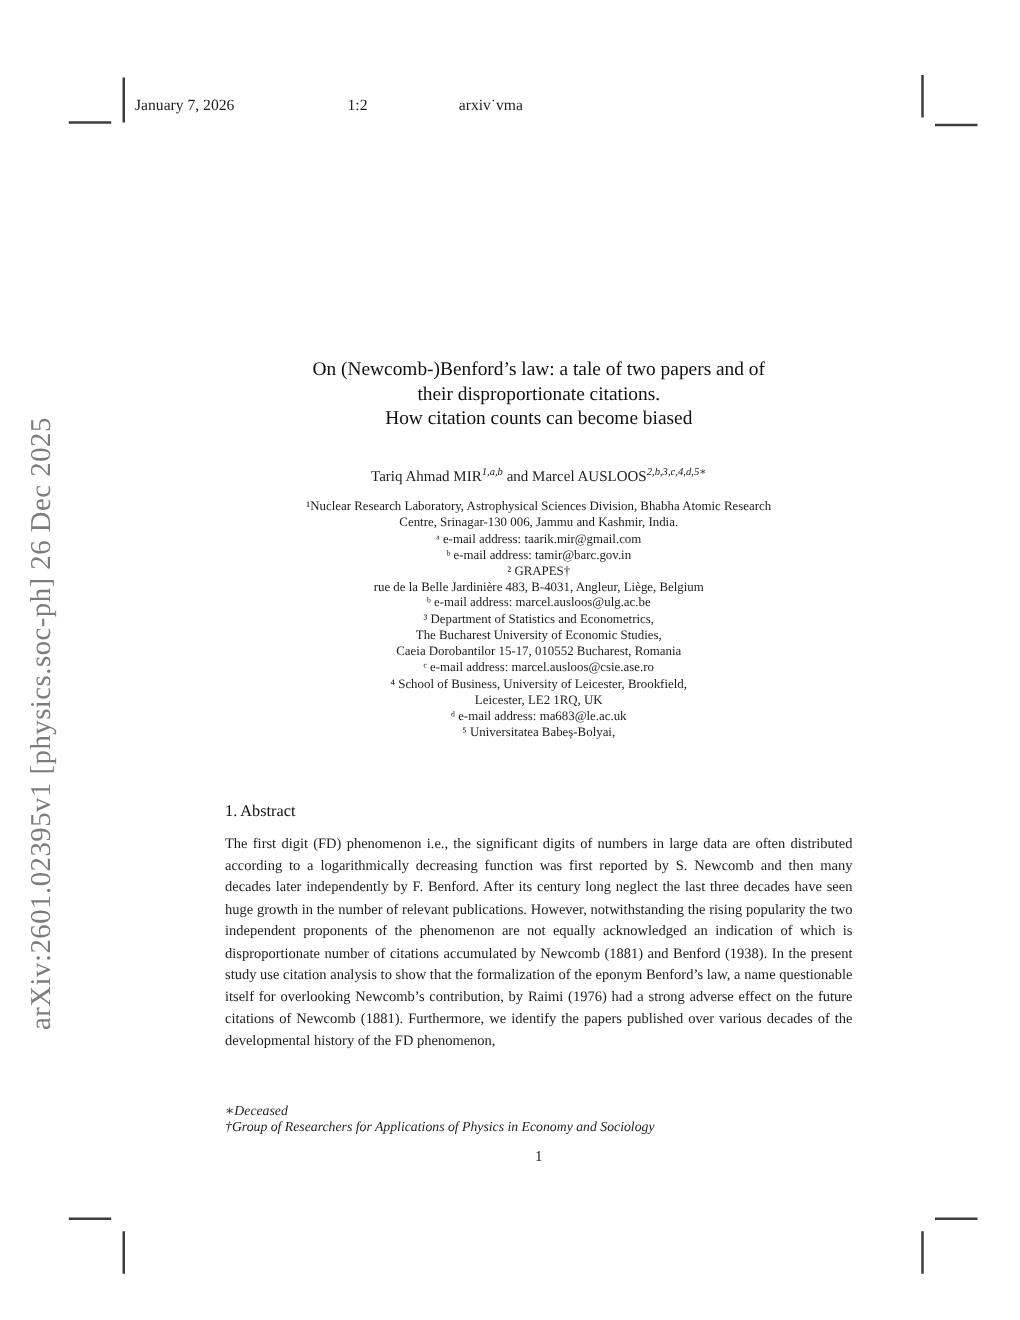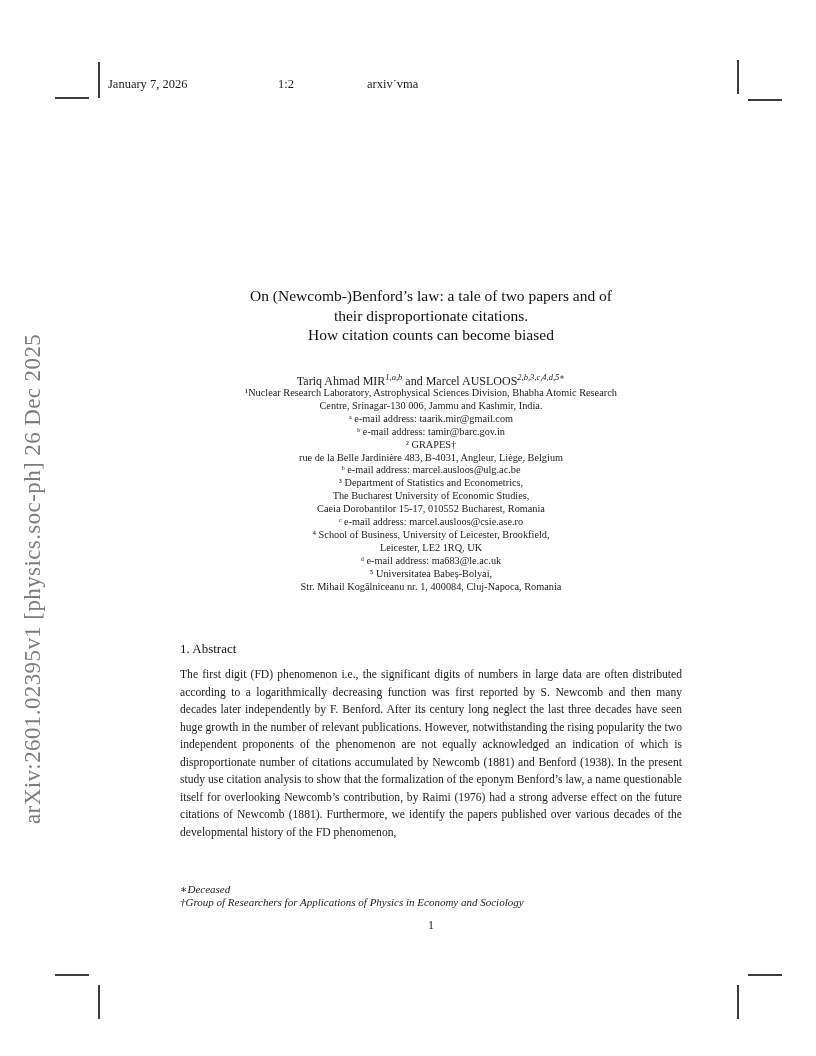--- a/index.html
+++ b/index.html
@@ -37,21 +37,21 @@
 
   
   .content{position:absolute;left:180px;top:0;width:502px;height:1056px;}
 
   .title-block{position:absolute;top:286px;left:0;width:100%;text-align:center;}
   .title-line{font-weight:normal;font-size:15.5px;line-height:19.5px;color:#111;}
 
   .authors{position:absolute;top:372px;left:0;width:100%;text-align:center;font-size:12px;}
   .authors sup{font-size:8.5px;font-style:italic;}
 
-  .affiliations{position:absolute;top:387px;left:0;width:100%;text-align:center;}
+  .affiliations{position:absolute;top:400px;left:0;width:100%;text-align:center;}
   .affil-line{font-size:10.3px;line-height:12.9px;color:#1c1c1c;}
 
   .section-heading{position:absolute;top:641px;left:0;font-size:13px;font-weight:normal;color:#111;}
 
   .abstract-text{
     position:absolute;top:666px;left:0;width:502px;margin:0;
     font-size:11.6px;line-height:17.5px;text-align:justify;color:#1c1c1c;
   }
 
   .footnotes{position:absolute;top:883px;left:0;width:100%;}
@@ -102,21 +102,20 @@
         <div class="affil-line">rue de la Belle Jardinière 483, B-4031, Angleur, Liège, Belgium</div>
         <div class="affil-line">ᵇ e-mail address: marcel.ausloos@ulg.ac.be</div>
         <div class="affil-line">³ Department of Statistics and Econometrics,</div>
         <div class="affil-line">The Bucharest University of Economic Studies,</div>
         <div class="affil-line">Caeia Dorobantilor 15-17, 010552 Bucharest, Romania</div>
         <div class="affil-line">ᶜ e-mail address: marcel.ausloos@csie.ase.ro</div>
         <div class="affil-line">⁴ School of Business, University of Leicester, Brookfield,</div>
         <div class="affil-line">Leicester, LE2 1RQ, UK</div>
         <div class="affil-line">ᵈ e-mail address: ma683@le.ac.uk</div>
         <div class="affil-line">⁵ Universitatea Babeș-Bolyai,</div>
-        <div class="affil-line">Str. Mihail Kogălniceanu nr. 1, 400084, Cluj-Napoca, Romania</div>
       </div>
 
     <div class="section-heading">1. Abstract</div>
     <p class="abstract-text">The first digit (FD) phenomenon i.e., the significant digits of numbers in large data are often distributed according to a logarithmically decreasing function was first reported by S. Newcomb and then many decades later independently by F. Benford. After its century long neglect the last three decades have seen huge growth in the number of relevant publications. However, notwithstanding the rising popularity the two independent proponents of the phenomenon are not equally acknowledged an indication of which is disproportionate number of citations accumulated by Newcomb (1881) and Benford (1938). In the present study use citation analysis to show that the formalization of the eponym Benford’s law, a name questionable itself for overlooking Newcomb’s contribution, by Raimi (1976) had a strong adverse effect on the future citations of Newcomb (1881). Furthermore, we identify the papers published over various decades of the developmental history of the FD phenomenon,</p>
 
     <div class="footnotes">
         <div class="footnote-line">∗Deceased</div>
         <div class="footnote-line">†Group of Researchers for Applications of Physics in Economy and Sociology</div>
       </div>
 

